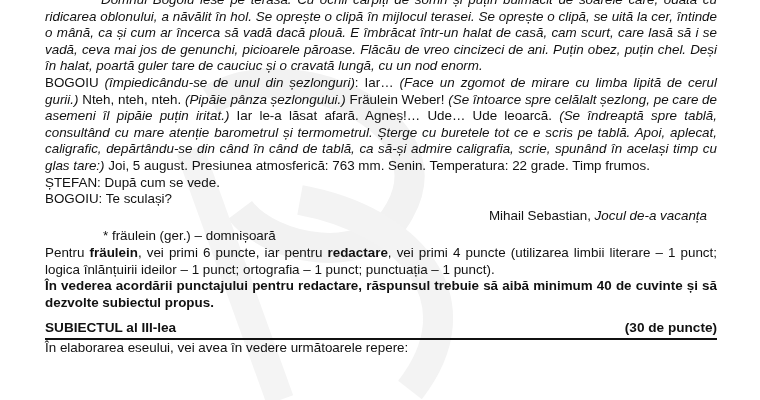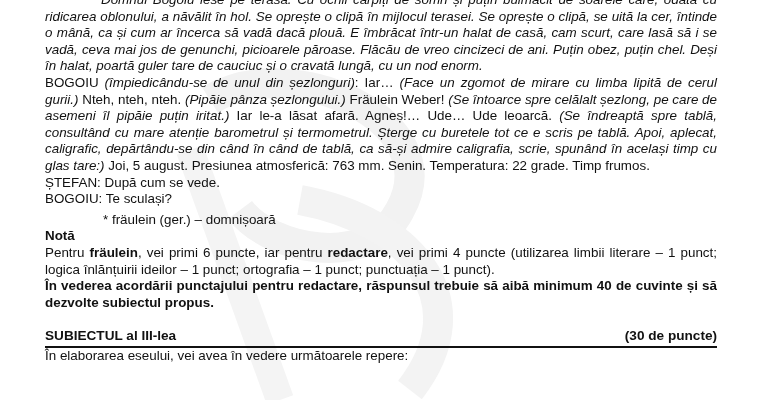--- a/index.html
+++ b/index.html
@@ -18,21 +18,21 @@
       font-size: 13.4px; line-height: 16.6px;
     }
     .p { margin: 0; text-align: justify; }
     .i { font-style: italic; }
     .b { font-weight: bold; }
     .indent { text-indent: 56px; }
     .sig { text-align: right; margin: 0; padding-right: 10px; }
     .footnote { margin: 4px 0 0 0; padding-left: 58px; }
     .nota-title { margin: 0; font-weight: bold; }
     .section-head {
-      margin-top: 17px; display: flex; justify-content: space-between;
+      margin-top: 9px; display: flex; justify-content: space-between;
       font-weight: bold; font-size: 13.6px; border-bottom: 2px solid #111;
       padding-bottom: 1px;
     }
   </style>
 </head>
 <body>
 
 <svg class="watermark" viewBox="0 0 420 340">
   <path d="M60 40 C 140 -10, 300 60, 250 150 C 220 210, 120 190, 90 150" fill="none" stroke="#f2f2f2" stroke-width="30"></path>
   <path d="M150 140 C 260 160, 330 240, 260 330" fill="none" stroke="#f3f3f3" stroke-width="30"></path>
@@ -41,24 +41,24 @@
 
 <div class="page">
 
   <p class="p i indent">Domnul Bogoiu iese pe terasă. Cu ochii cârpiți de somn și puțin buimăcit de soarele care, odată cu ridicarea oblonului, a năvălit în hol. Se oprește o clipă în mijlocul terasei. Se oprește o clipă, se uită la cer, întinde o mână, ca și cum ar încerca să vadă dacă plouă. E îmbrăcat într-un halat de casă, cam scurt, care lasă să i se vadă, ceva mai jos de genunchi, picioarele păroase. Flăcău de vreo cincizeci de ani. Puțin obez, puțin chel. Deși în halat, poartă guler tare de cauciuc și o cravată lungă, cu un nod enorm.</p>
 
   <p class="p"><span>BOGOIU</span> <span class="i">(împiedicându-se de unul din șezlonguri)</span><span>: Iar… </span><span class="i">(Face un zgomot de mirare cu limba lipită de cerul gurii.)</span><span> Nteh, nteh, nteh. </span><span class="i">(Pipăie pânza șezlongului.)</span><span> Fräulein Weber! </span><span class="i">(Se întoarce spre celălalt șezlong, pe care de asemeni îl pipăie puțin iritat.)</span><span> Iar le-a lăsat afară. Agneș!… Ude… Ude leoarcă. </span><span class="i">(Se îndreaptă spre tablă, consultând cu mare atenție barometrul și termometrul. Șterge cu buretele tot ce e scris pe tablă. Apoi, aplecat, caligrafic, depărtându-se din când în când de tablă, ca să-și admire caligrafia, scrie, spunând în același timp cu glas tare:)</span><span> Joi, 5 august. Presiunea atmosferică: 763 mm. Senin. Temperatura: 22 grade. Timp frumos.</span></p>
 
   <p class="p">ȘTEFAN: După cum se vede.</p>
   <p class="p">BOGOIU: Te sculași?</p>
 
+  <p class="sig"><span>Mihail Sebastian, </span><span class="i">Jocul de-a vacanța</span></p>
 
   <p class="footnote">* fräulein (ger.) – domnișoară</p>
 
-  <p class="nota-title">Notă</p>
   <p class="p"><span>Pentru </span><span class="b">fräulein</span><span>, vei primi 6 puncte, iar pentru </span><span class="b">redactare</span><span>, vei primi 4 puncte (utilizarea limbii literare – 1 punct; logica înlănțuirii ideilor – 1 punct; ortografia – 1 punct; punctuația – 1 punct).</span></p>
   <p class="p b">În vederea acordării punctajului pentru redactare, răspunsul trebuie să aibă minimum 40 de cuvinte și să dezvolte subiectul propus.</p>
 
   <div class="section-head">
     <span>SUBIECTUL al III-lea</span>
     <span>(30 de puncte)</span>
   </div>
   <p class="p">În elaborarea eseului, vei avea în vedere următoarele repere:</p>
 </div>
 

